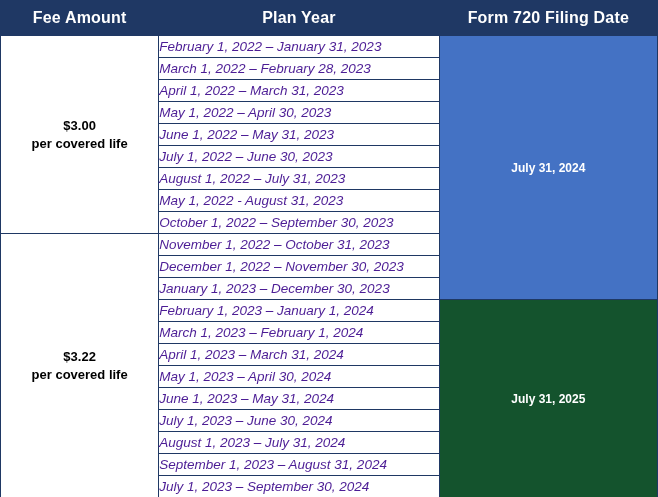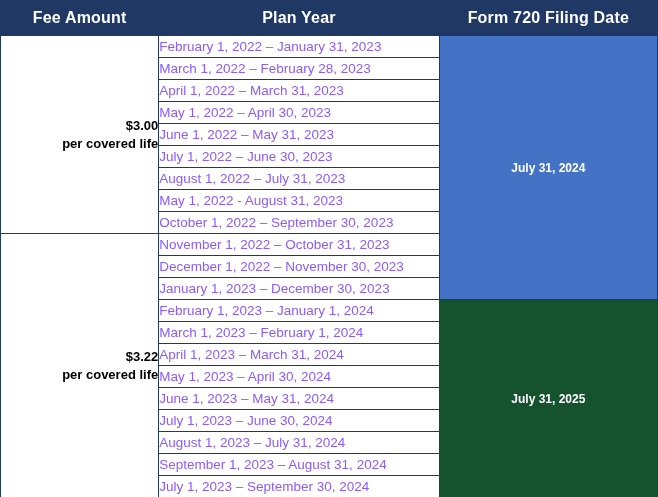--- a/index.html
+++ b/index.html
@@ -38,38 +38,39 @@
     background: #1f3864;
     color: #ffffff;
     font-size: 16px;
     font-weight: bold;
     text-align: center;
     height: 34px;
     letter-spacing: .2px;
   }
 
   .fee-cell {
-    text-align: right;
+    text-align: center;
     vertical-align: middle;
     font-size: 13px;
     font-weight: bold;
     color: #000000;
     line-height: 1.35;
     background: #ffffff;
   }
   .fee-cell .amt { display: block; }
   .fee-cell .sub { display: block; }
 
   .plan-cell {
     font-size: 13.5px;
-    color: #8b5cf6;
+    color: #4c1d95;
     background: #ffffff;
     padding: 2px 0 2px 8px;
     height: 21px;
     white-space: nowrap;
+    font-style: italic;
   }
 
   .date-cell {
     text-align: center;
     vertical-align: middle;
     font-size: 12px;
     font-weight: bold;
     color: #ffffff;
   }
   .date-2024 { background: #4472c4; }

